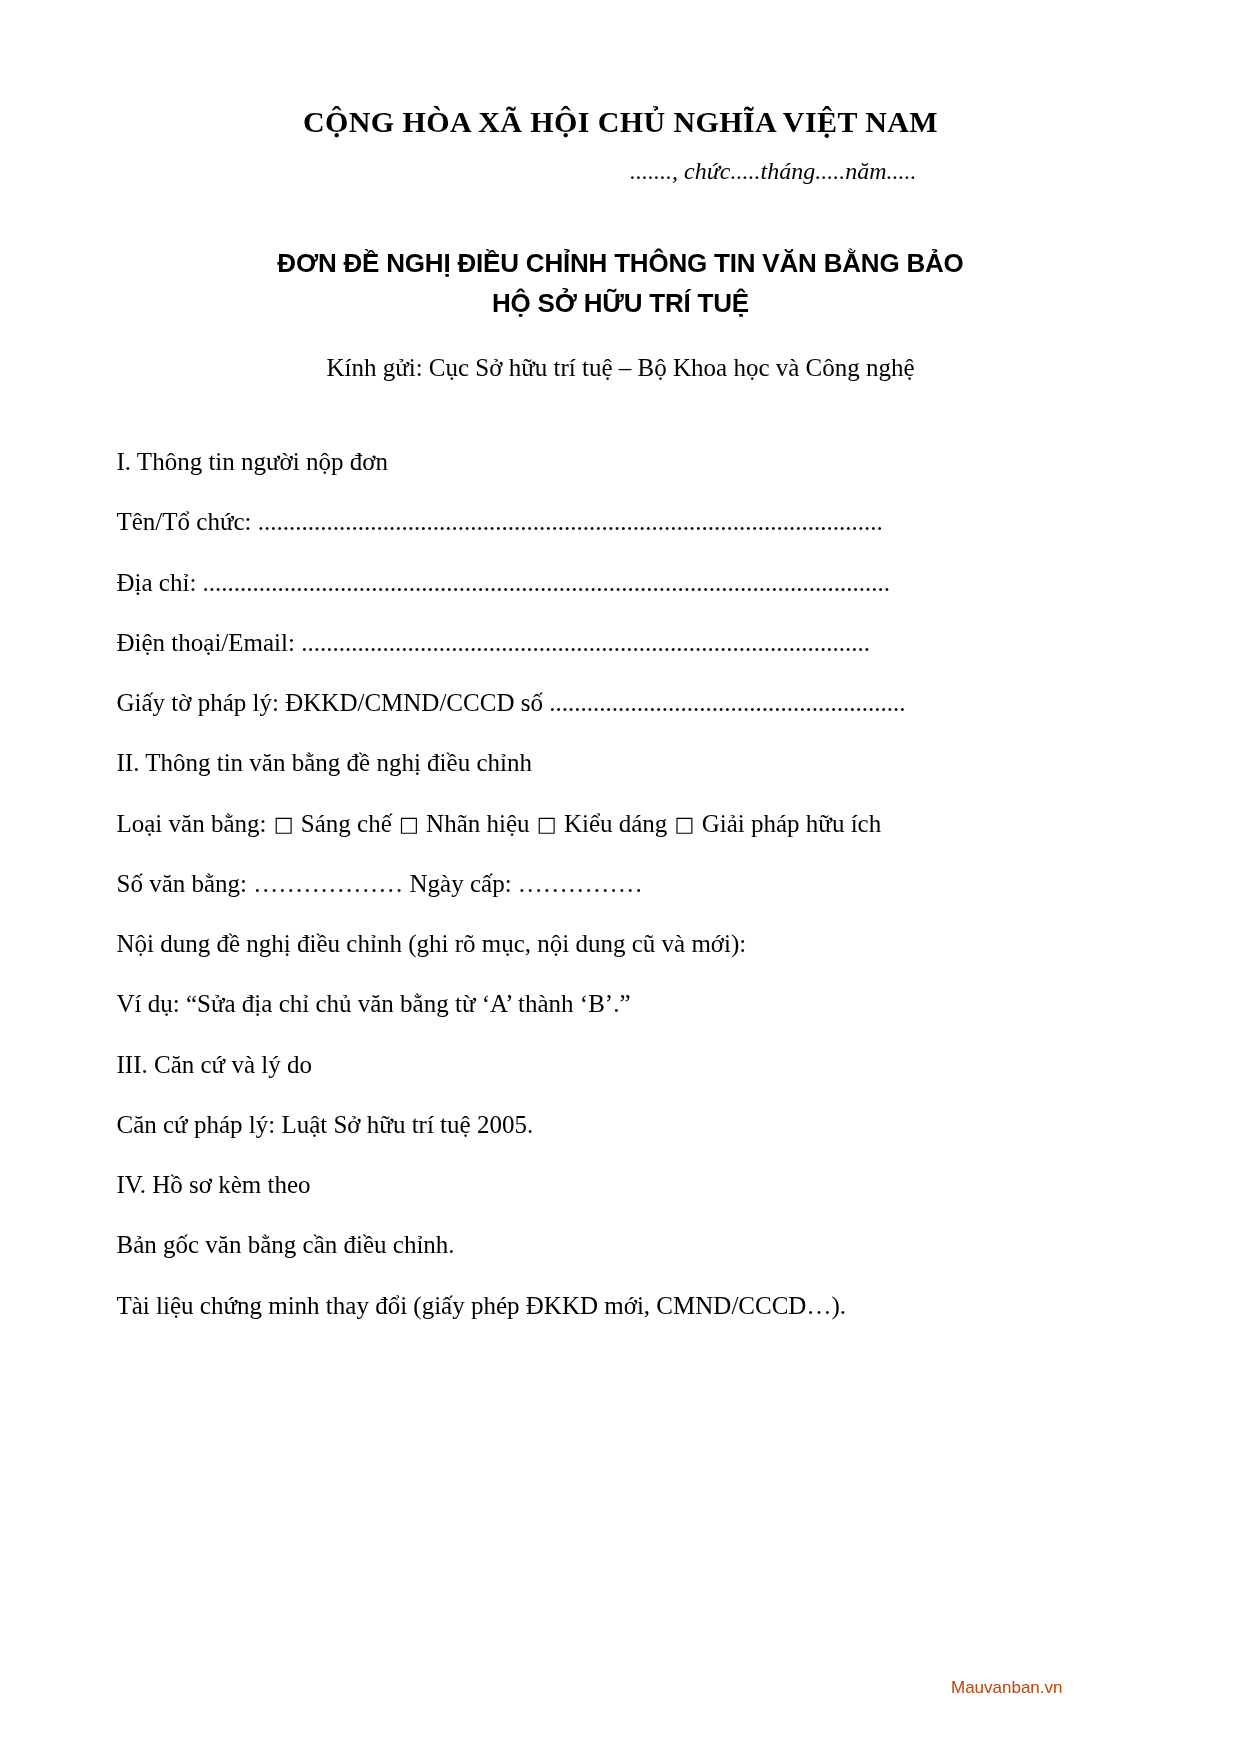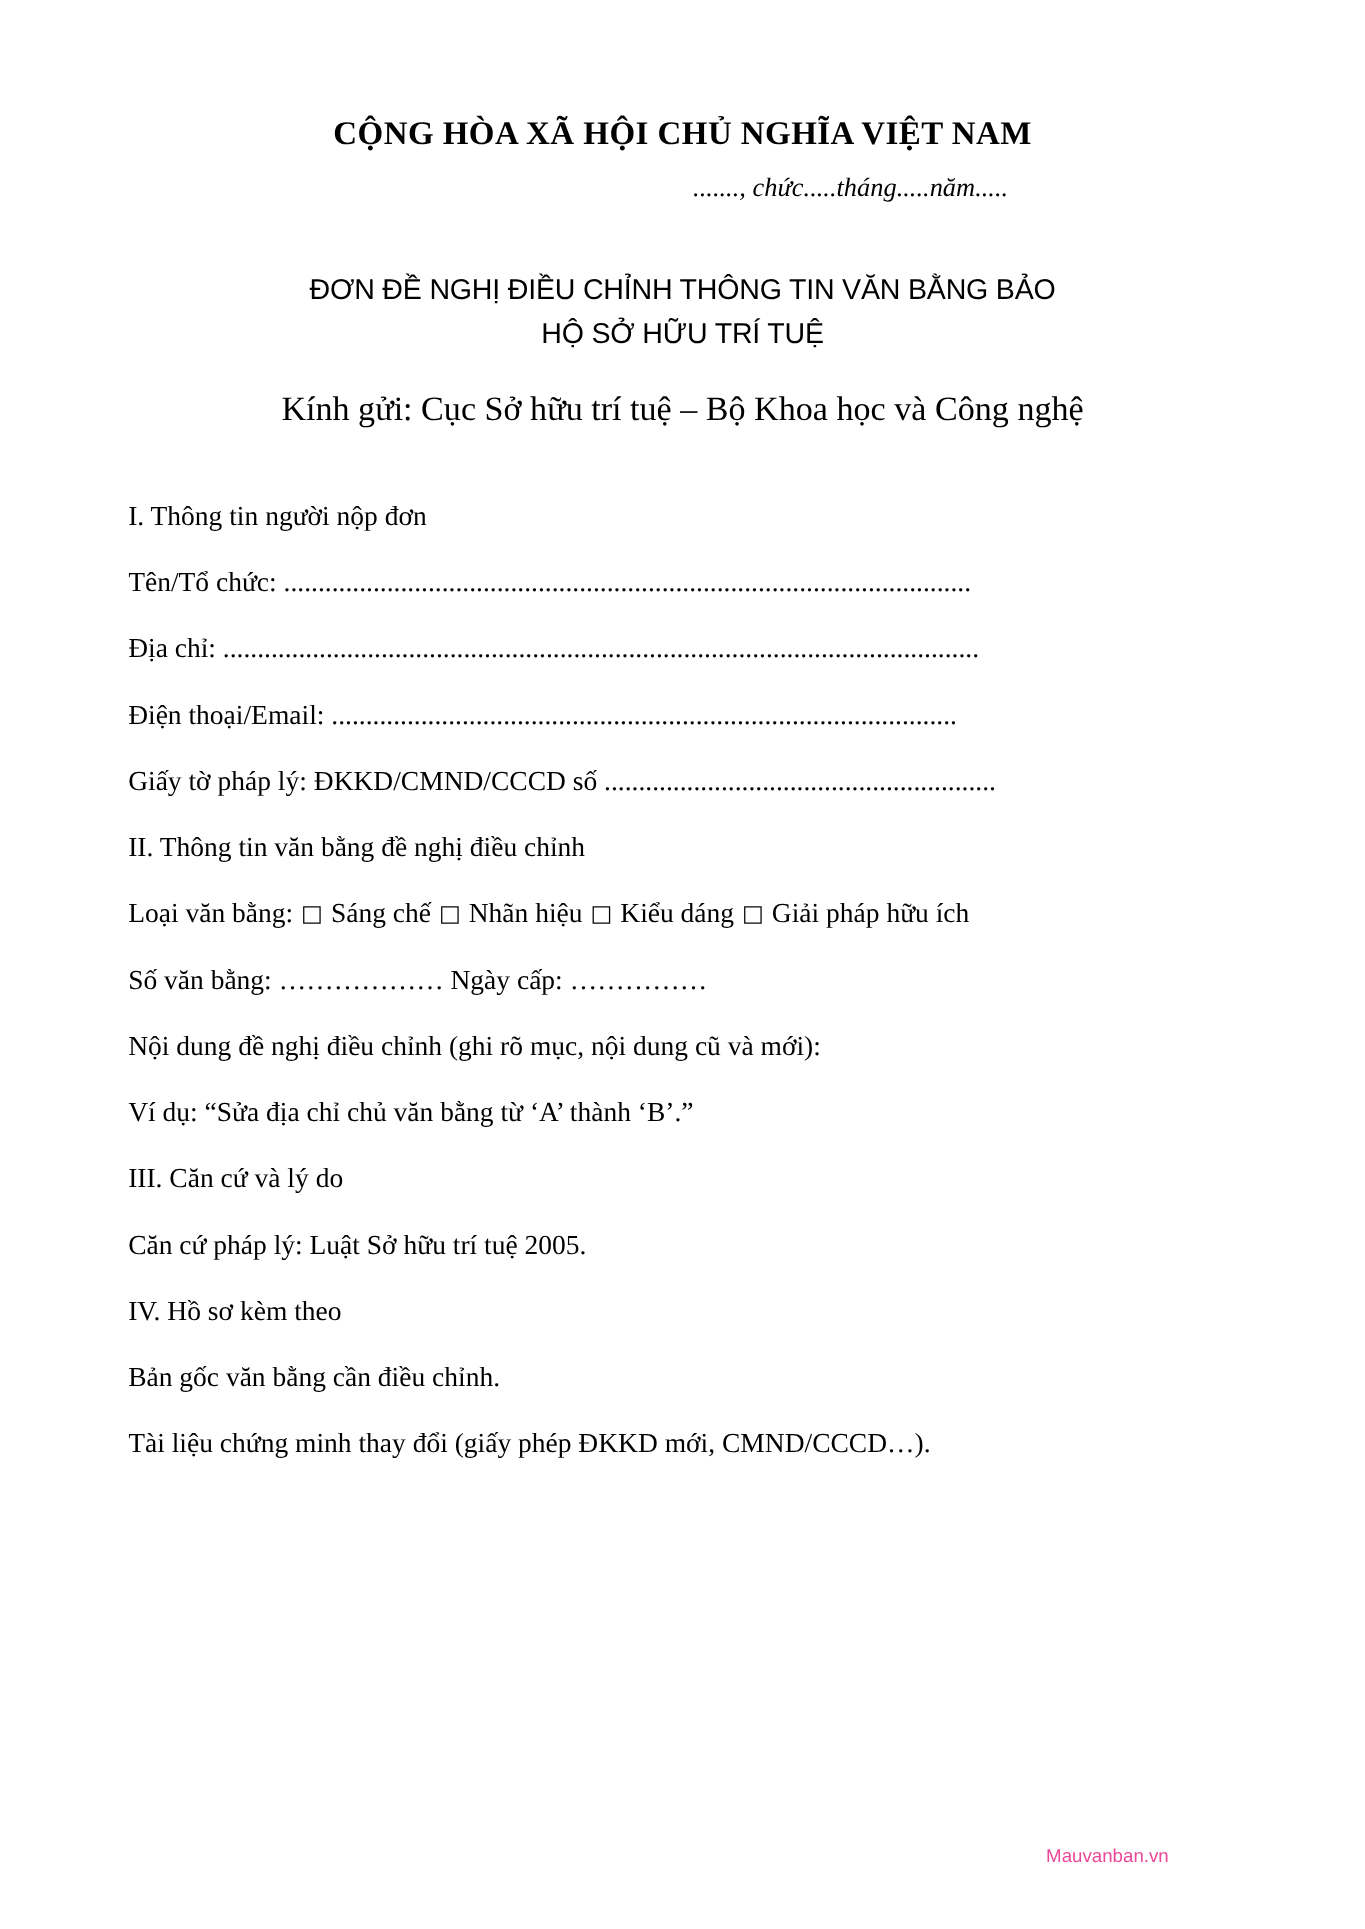--- a/index.html
+++ b/index.html
@@ -57,30 +57,30 @@
     font-style: italic;
     font-size: 24px;
     font-family: "Liberation Serif", "DejaVu Serif", serif;
   }
 
   
   .doc-title {
     margin-top: 58px;
     text-align: center;
     font-family: "Liberation Sans", "DejaVu Sans", sans-serif;
-    font-weight: normal;
+    font-weight: bold;
     font-size: 26px;
     line-height: 1.55;
     letter-spacing: -0.2px;
     padding: 0 150px;
   }
   .recipient {
     margin-top: 28px;
     text-align: center;
-    font-size: 31px;
+    font-size: 25px;
     line-height: 1.3;
   }
 
   
   .body-block {
     margin-top: 62px;
     padding-right: 72px;
   }
   .line {
     font-size: 25px;
@@ -104,21 +104,21 @@
     padding: 0 1px;
   }
 
   
   .watermark {
     position: absolute;
     right: 62px;
     bottom: 56px;
     font-family: "Liberation Sans", "DejaVu Sans", sans-serif;
     font-size: 17px;
-    color: #ec4899;
+    color: #c2410c;
   }
 </style>
 </head>
 <body>
 
 <div class="page">
 
   <div class="header">
     <div class="nation-title">CỘNG HÒA XÃ HỘI CHỦ NGHĨA VIỆT NAM</div>
     <div class="date-line">......., chức.....tháng.....năm.....</div>

